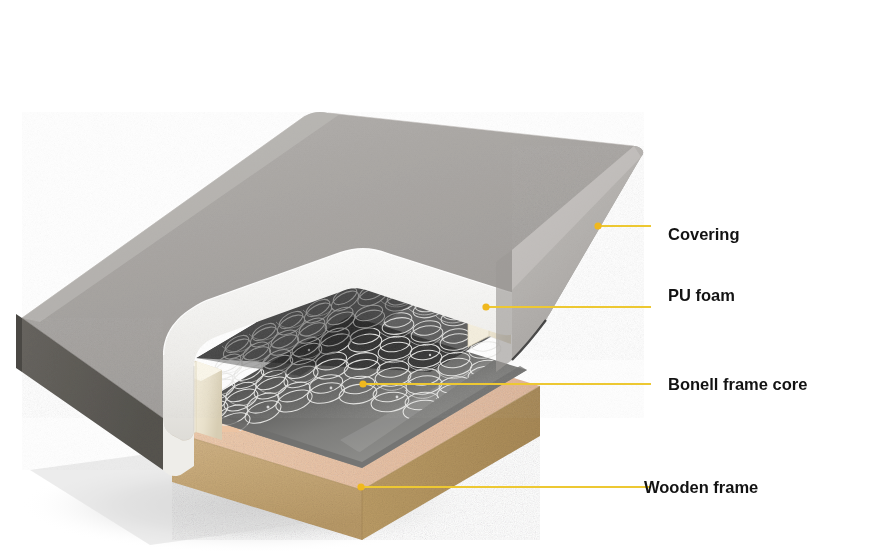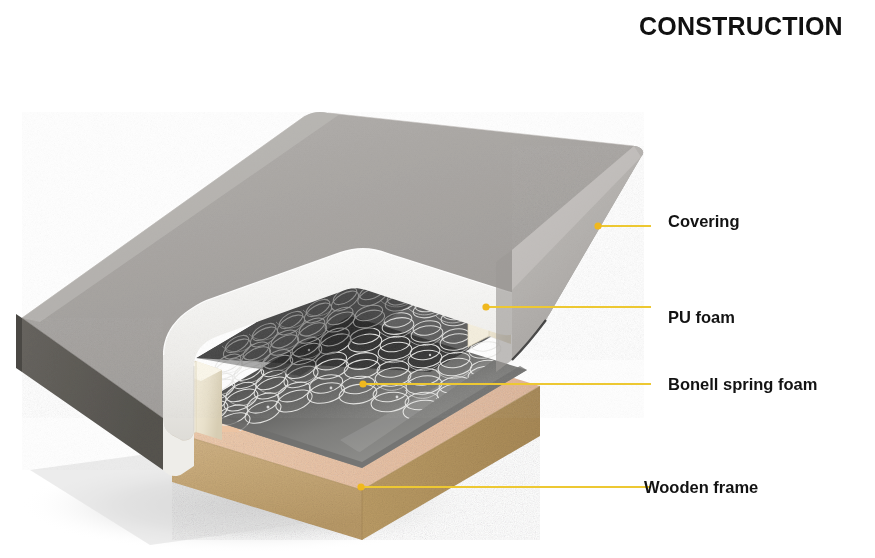--- a/index.html
+++ b/index.html
@@ -429,36 +429,35 @@
 
         <path d="M 22,318 L 305,116" fill="none" stroke="#bdbab7" stroke-width="1" opacity="0.7"></path>
         <path d="M 328,113 L 634,146" fill="none" stroke="#bdbab7" stroke-width="1" opacity="0.55"></path>
         <path d="M 22,318 L 163,418" fill="none" stroke="#6d6a65" stroke-width="1" opacity="0.5"></path>
       </g>
 
       <path d="M 512,360 C 520,352 534,336 546,320" fill="none" stroke="#2b2b2b" stroke-width="2.2" opacity="0.85"></path>
     </svg>
   </div>
 
-  <div id="title">CONSTRUCTION</div>
 
   <svg id="callout-lines" viewBox="0 0 875 558" xmlns="http://www.w3.org/2000/svg">
     <g id="leaders">
         <line x1="598" y1="226" x2="651" y2="226" stroke="#edc832" stroke-width="1.8"></line>
         <circle cx="598" cy="226" r="3.6" fill="#f0b81e"></circle>
         <line x1="486" y1="307" x2="651" y2="307" stroke="#edc832" stroke-width="1.8"></line>
         <circle cx="486" cy="307" r="3.6" fill="#f0b81e"></circle>
         <line x1="363" y1="384" x2="651" y2="384" stroke="#edc832" stroke-width="1.8"></line>
         <circle cx="363" cy="384" r="3.6" fill="#f0b81e"></circle>
         <line x1="361" y1="487" x2="651" y2="487" stroke="#edc832" stroke-width="1.8"></line>
         <circle cx="361" cy="487" r="3.6" fill="#f0b81e"></circle>
       </g>
   </svg>
 
-  <div class="callout-label" style="left:668px; top:213px;text-align:center;">Covering</div>
-
-  <div class="callout-label" style="left:668px; top:309px;">PU foam</div>
-
-  <div class="callout-label" style="left:668px; top:376px;">Bonell spring foam</div>
+  <div class="callout-label" style="left:668px; top:226px;text-align:center;">Covering</div>
+
+  <div class="callout-label" style="left:668px; top:287px;">PU foam</div>
+
+  <div class="callout-label" style="left:668px; top:376px;">Bonell frame core</div>
 
   <div class="callout-label" style="left:644px; top:479px;">Wooden frame</div>
 
 </div>
 
 </body></html>

